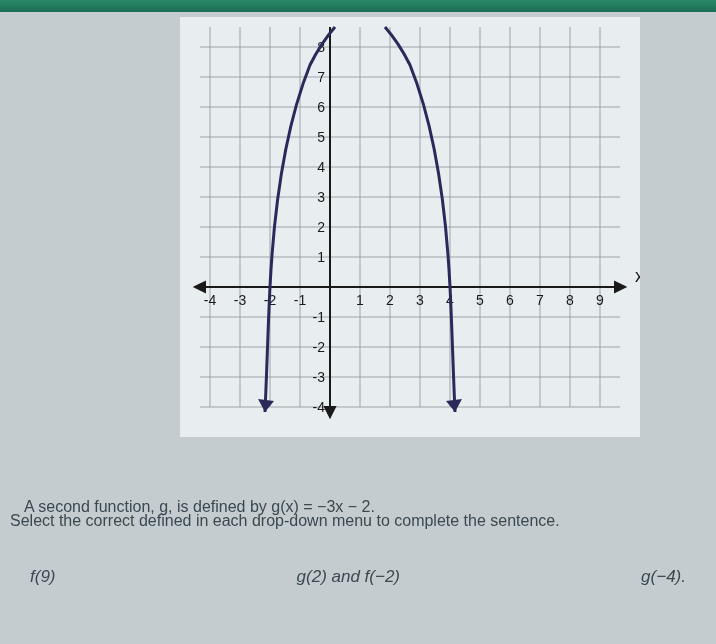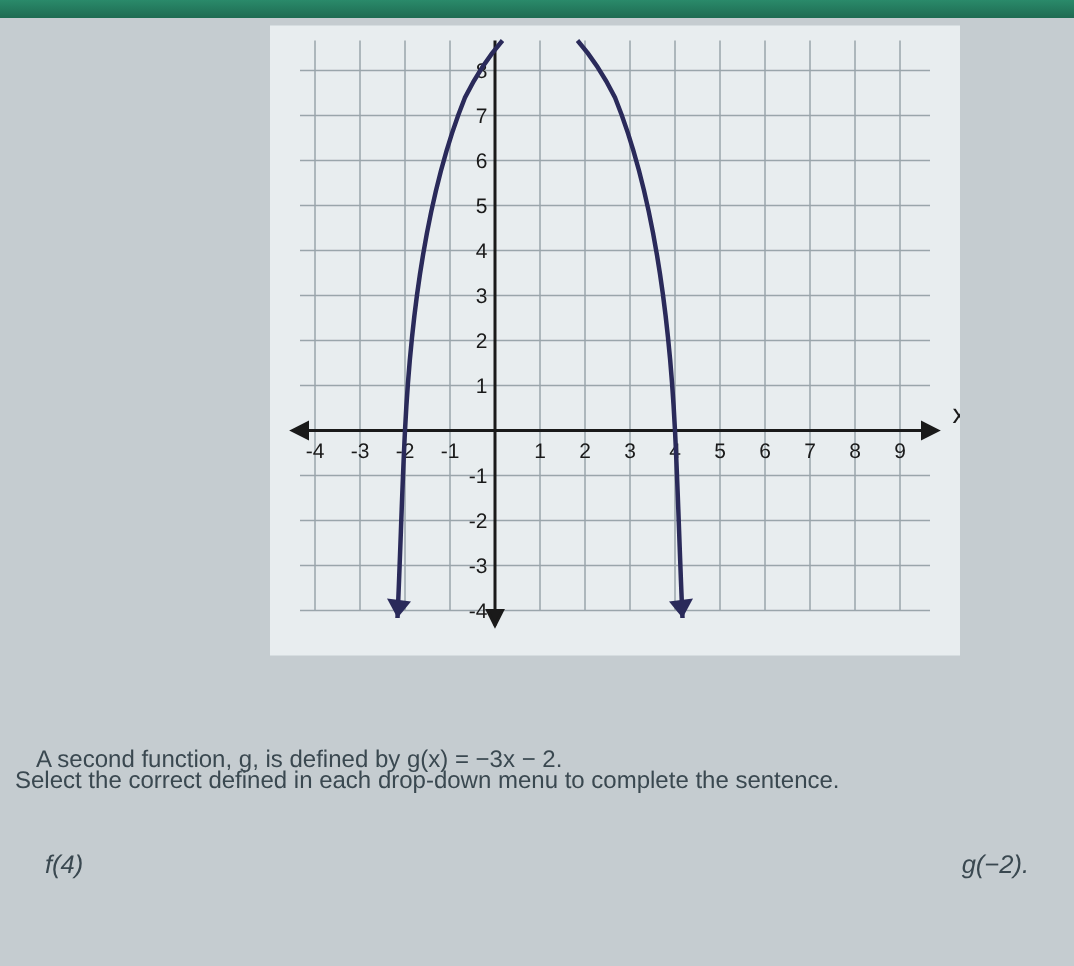--- a/index.html
+++ b/index.html
@@ -150,17 +150,18 @@
 
       <polygon points="85,395 78,382 94,384" fill="#2a2a5a"></polygon>
       <polygon points="275,395 266,384 282,382" fill="#2a2a5a"></polygon>
     </svg>
   </div>
 
   <div class="question-text q1">A second function, g, is defined by g(x) = −3x − 2.</div>
   <div class="question-text q2">Select the correct defined in each drop-down menu to complete the sentence.</div>
 
   <div class="answer-row">
-    <span class="answer-item">f(4)</span>
-    <span class="answer-item">g(−2).</span>
+    <span class="answer-item">f(9)</span>
+    <span class="answer-item">g(2) and f(−2)</span>
+    <span class="answer-item">g(−4).</span>
   </div>
 
 </div>
 
 </body></html>

